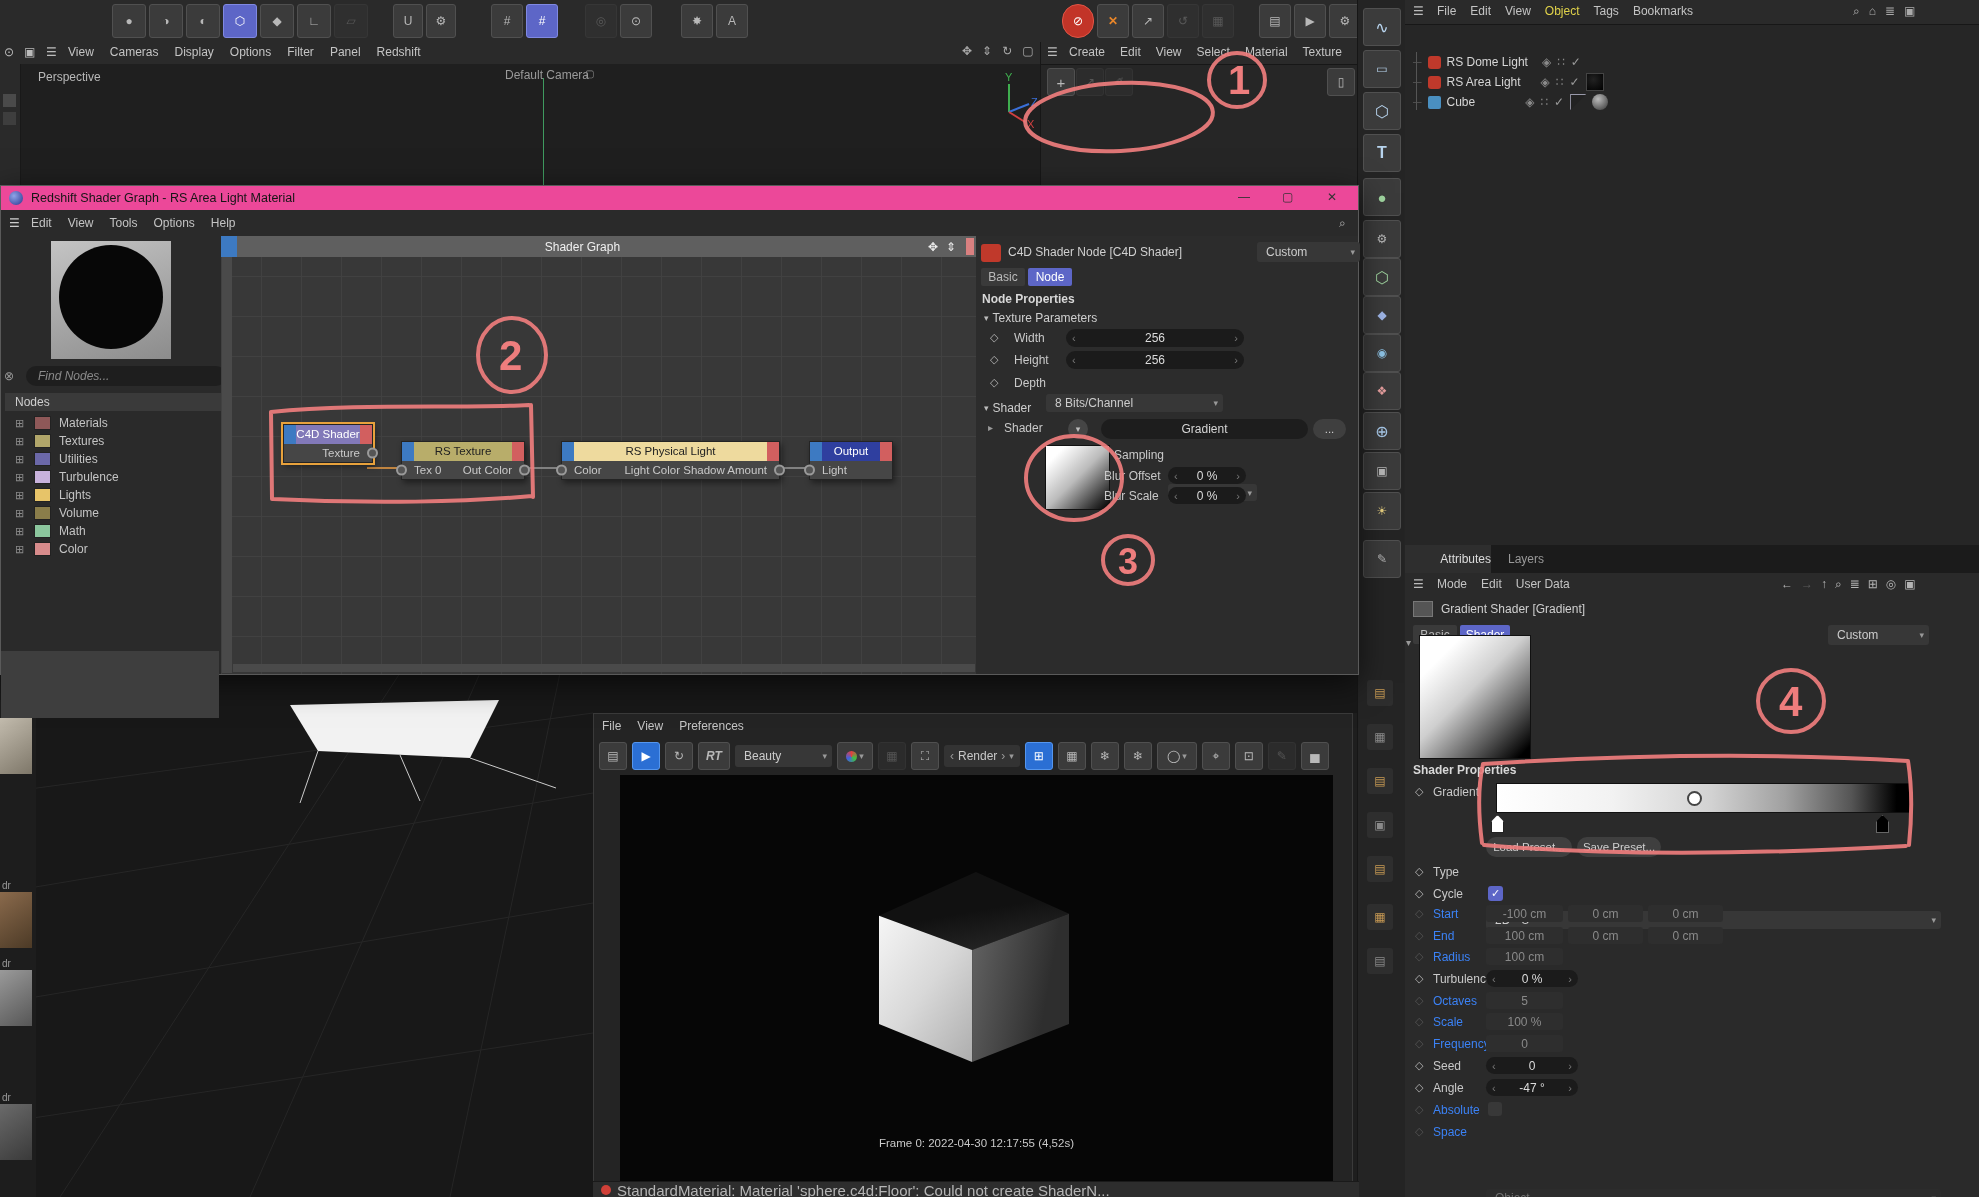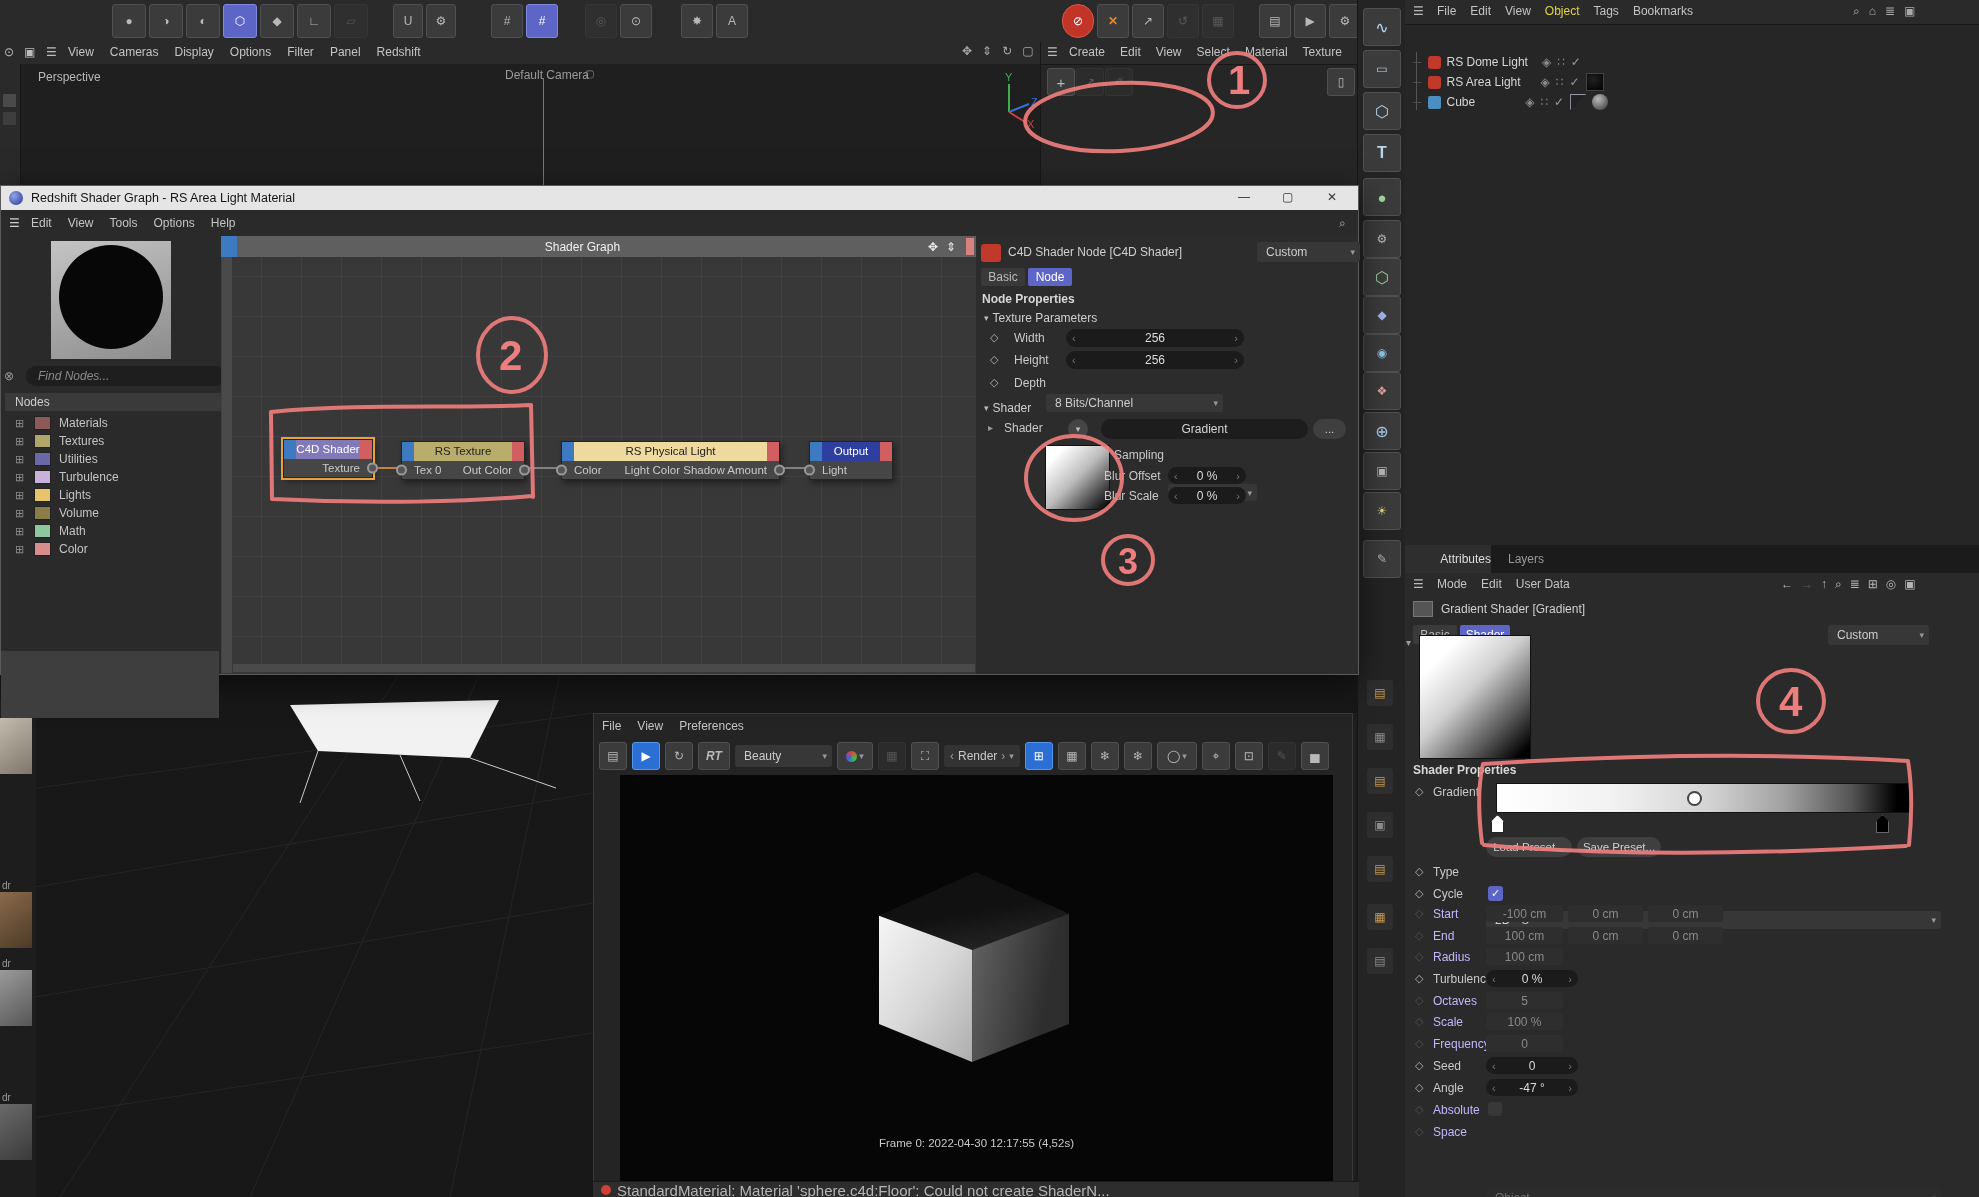--- a/index.html
+++ b/index.html
@@ -30,21 +30,21 @@
   .dd{position:relative;display:flex;align-items:center;background:#373737;border-radius:3px;
       padding:0 18px 0 9px;color:#ccc;}
   .dd::after{content:"▾";position:absolute;right:5px;top:50%;transform:translateY(-50%);
              color:#999;font-size:9px;}
   .dd.dim3{background:#2c2c2c;color:#707070;}
   .dd.dim3::after{color:#555;}
   .hdr{font-weight:bold;color:#d8d8d8;}
   .diam{color:#b5b5b5;font-size:11px;}
   .diam.off{color:#555;}
   .lab{color:#c9c9c9;}
-  .lab.off{color:#c4b5fd;}
+  .lab.off{color:#3b82f6;}
   .node{position:absolute;background:#464646;border:1px solid #242424;box-shadow:2px 3px 6px rgba(0,0,0,.45);}
   .node.sel{outline:2px solid #e8a23c;}
   .node .hd{height:19px;display:flex;font-size:11.5px;}
   .node .hd .bl{width:12px;background:#3d7ac2;}
   .node .hd .tt{flex:1;text-align:center;line-height:19px;white-space:nowrap;overflow:hidden;}
   .node .hd .rr{width:12px;background:#d25f5f;}
   .node .bd{position:relative;height:18px;display:flex;align-items:center;
             justify-content:space-between;padding:0 12px;font-size:11.5px;color:#c9c9c9;}
   .port{position:absolute;top:50%;width:7px;height:7px;border-radius:50%;background:#555;
         border:2px solid #9a9a9a;transform:translateY(-50%);}
@@ -595,21 +595,21 @@
     </div>
   </div>
 
   <div class="ab flex" style="left:593px;top:1181px;width:758px;height:16px;background:#2d2d2d;gap:6px;padding-left:8px;border-top:1px solid #1a1a1a;">
     <span style="width:10px;height:10px;border-radius:50%;background:#d04038;display:inline-block;"></span>
     <span style="color:#b5b5b5;font-size:15px;">StandardMaterial: Material 'sphere.c4d:Floor': Could not create ShaderN...</span>
   </div>
 
   <div class="ab" style="left:0;top:185px;width:1357px;height:488px;background:#2a2a2a;border:1px solid #5a5a5a;box-shadow:0 8px 30px rgba(0,0,0,.6);">
 
-    <div style="height:24px;background:#e5e5e5;display:flex;align-items:center;position:relative;">
+    <div style="height:24px;background:#ec4899;display:flex;align-items:center;position:relative;">
       <span style="width:14px;height:14px;border-radius:50%;background:radial-gradient(circle at 35% 35%,#8fa4e8,#27348f);margin:0 8px 0 8px;display:inline-block;"></span>
       <span style="color:#151515;font-size:12.5px;">Redshift Shader Graph - RS Area Light Material</span>
       <span class="ab" style="left:1237px;top:4px;color:#333;">—</span>
       <span class="ab" style="left:1281px;top:4px;color:#333;">▢</span>
       <span class="ab" style="left:1326px;top:4px;color:#333;">✕</span>
     </div>
 
     <div class="tbar" style="height:26px;position:relative;">
       <span class="ab" style="left:8px;top:6px;color:#ccc;">☰</span>
       <div class="ab menu" style="left:30px;top:6px;gap:16px;">
@@ -689,21 +689,21 @@
         <span style="width:8px;height:17px;background:#d98080;display:inline-block;margin-right:2px;"></span>
       </div>
       <div class="ab" style="left:1px;top:21px;width:10px;height:416px;background:#4a4a4a;"></div>
       <div class="ab" style="left:12px;top:428px;width:742px;height:8px;background:#4a4a4a;"></div>
       <svg class="ab" style="left:0;top:0;" width="755" height="438">
         <path d="M146,232 C162,232 172,232 188,232" stroke="#c08440" stroke-width="2" fill="none"></path>
         <path d="M300,232 C318,232 330,232 346,232" stroke="#9a9a9a" stroke-width="1.5" fill="none"></path>
         <path d="M555,232 C568,232 576,232 586,232" stroke="#9a9a9a" stroke-width="1.5" fill="none"></path>
       </svg>
 
-      <div class="node sel" style="left:62px;top:203px;width:88px;">
+      <div class="node sel" style="left:62px;top:188px;width:88px;">
         <div class="hd">
             <span class="bl"></span>
             <span class="tt" style="background: rgb(130, 121, 185); color: rgb(255, 255, 255);">C4D Shader</span>
             <span class="rr"></span>
           </div>
         <div class="bd">
             <span></span>
             <span>Texture</span>
             <span class="port pout"></span>
           </div>

